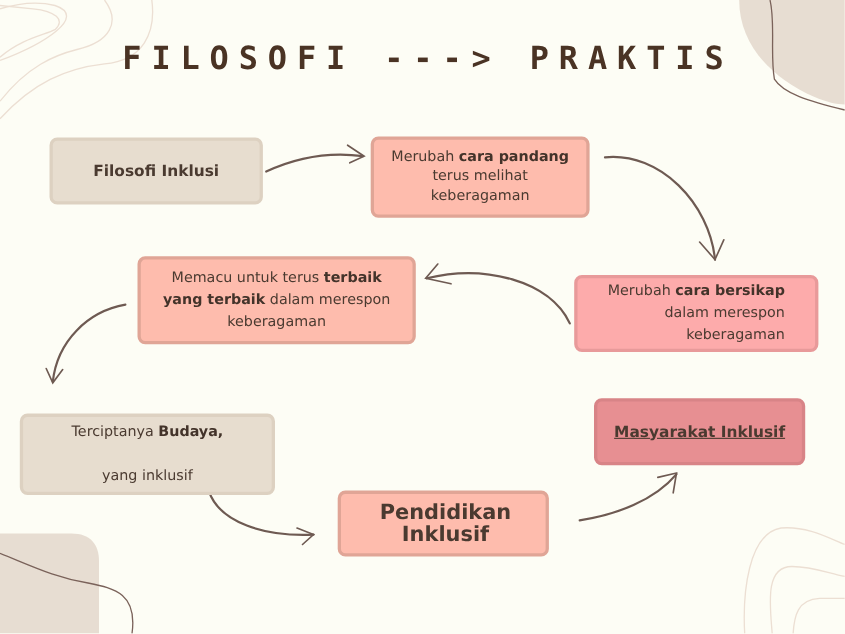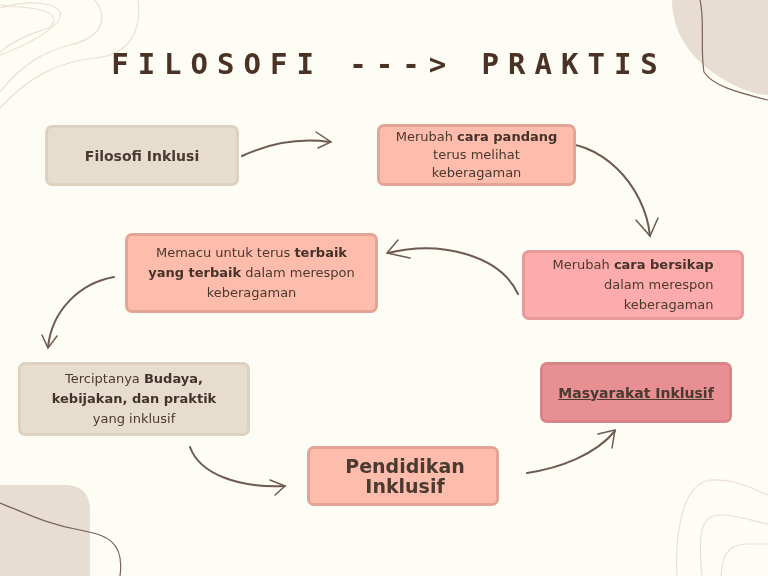--- a/index.html
+++ b/index.html
@@ -4,21 +4,21 @@
 <style>
   html, body { margin:0; padding:0; }
   body {
     width:768px; height:576px; position:relative; overflow:hidden;
     background:#fdfdf5;
     font-family:"DejaVu Sans", sans-serif;
     color:#4a3a30;
   }
   .deco { position:absolute; left:0; top:0; }
   .title {
-    position:absolute; left:0; width:768px; top:47px; text-align:center;
+    position:absolute; left:0; width:768px; top:36px; text-align:center;
     font-family:"DejaVu Sans Mono", monospace; font-weight:bold;
     font-size:29px; letter-spacing:9px; color:#4a3324;
     padding-left:10px; box-sizing:border-box;
   }
   .box {
     position:absolute; box-sizing:border-box;
     border:3px solid; border-radius:7px;
     display:flex; align-items:center; justify-content:center;
     text-align:center; font-size:13px; line-height:20px; color:#4a3a30;
     padding:2px 8px;
@@ -74,21 +74,21 @@
 
     <path d="M527,473 C560,468 595,455 615,431"></path>
     <path d="M598,434 L615,430 L612,448" stroke-width="1.5"></path>
   </g>
 </svg>
 
 <div class="box tan" style="left:45px;top:125px;width:194px;height:61px;font-weight:bold;font-size:14px;text-align:right;">
   <span>Filosofi Inklusi</span>
 </div>
 
-<div class="box salmon" style="left:337px;top:124px;width:199px;height:62px;line-height:18px;margin-left:40px;">
+<div class="box salmon" style="left:337px;top:124px;width:199px;height:74px;line-height:18px;">
   <div>
     <span>Merubah </span><b>cara pandang</b><br>
     <span>terus melihat</span><br>
     <span>keberagaman</span>
   </div>
 </div>
 
 <div class="box pink" style="left:522px;top:250px;width:222px;height:70px;">
   <div>
     <span>Merubah </span><b>cara bersikap</b><br>
@@ -98,24 +98,24 @@
 </div>
 
 <div class="box salmon" style="left:125px;top:233px;width:253px;height:80px;">
   <div>
     <span>Memacu untuk terus </span><b>terbaik</b><br>
     <b>yang terbaik</b><span> dalam merespon</span><br>
     <span>keberagaman</span>
   </div>
 </div>
 
-<div class="box tan" style="left:18px;top:362px;width:232px;height:74px;">
+<div class="box tan" style="left:18px;top:376px;width:232px;height:74px;">
   <div>
     <span>Terciptanya </span><b>Budaya,</b><br>
-    <b>kebijakan, dan praktik</b><br>
+    <br>
     <span>yang inklusif</span>
   </div>
 </div>
 
 <div class="box salmon" style="left:307px;top:446px;width:192px;height:60px;font-weight:bold;font-size:19px;justify-content:flex-start;padding-left:12px;">
   <span>Pendidikan Inklusif</span>
 </div>
 
 <div class="box rose" style="left:540px;top:362px;width:192px;height:61px;font-weight:bold;font-size:14px;text-decoration:underline;">
   <span>Masyarakat Inklusif</span>

